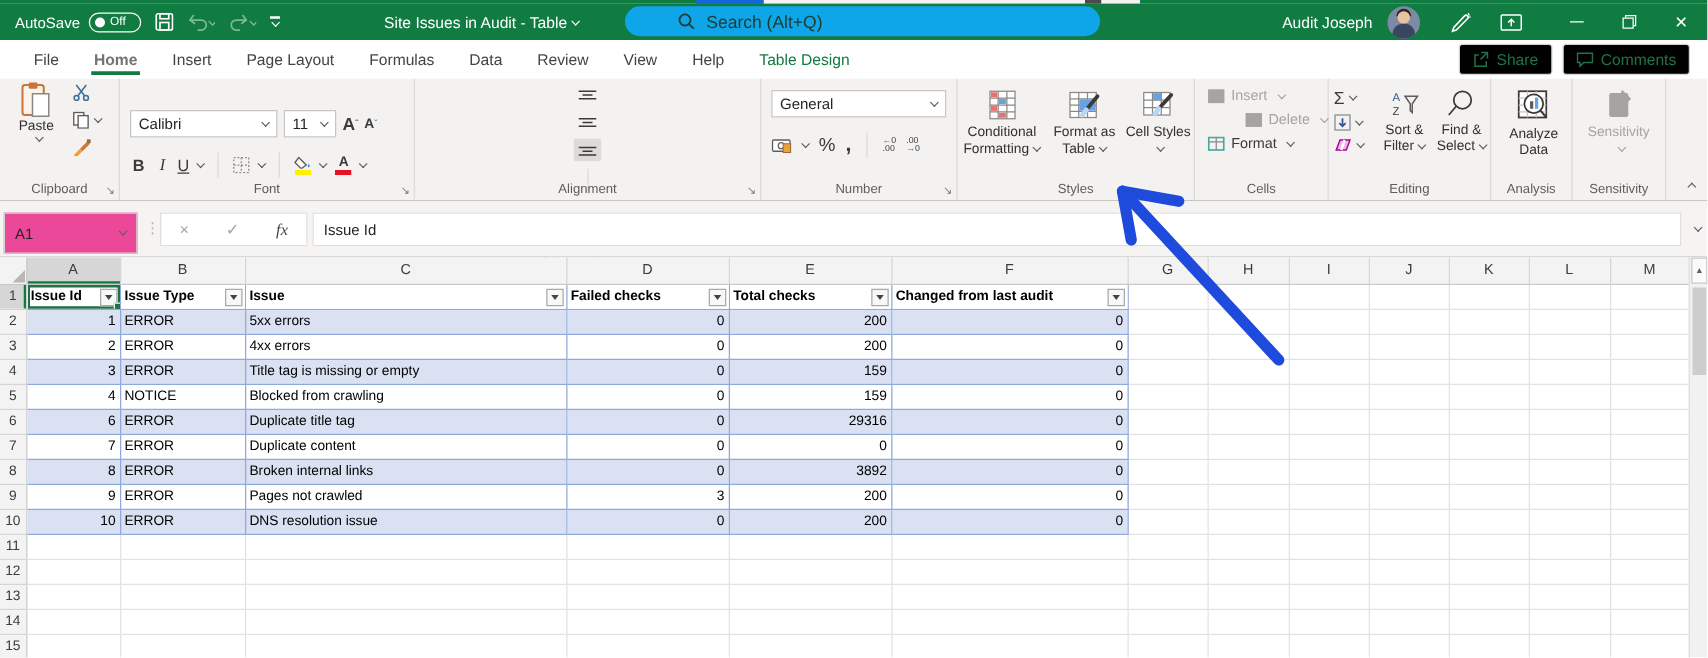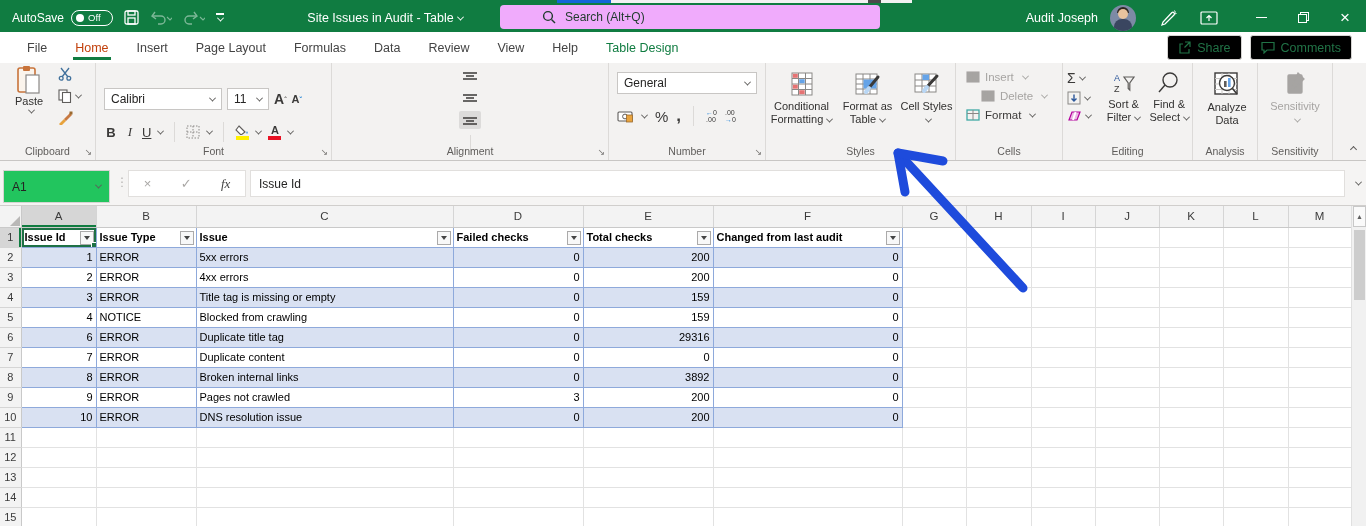--- a/index.html
+++ b/index.html
@@ -23,41 +23,41 @@
   
   .titlebar{position:absolute;left:0;top:3px;width:1366px;height:29px;background:var(--green);color:#fff;display:flex;align-items:center;}
   .qat{display:flex;align-items:center;gap:11px;padding-left:12px;}
   .autosave{display:flex;align-items:center;gap:7px;font-size:12px;}
   .pill{width:42px;height:16px;border:1px solid #fff;border-radius:9px;display:flex;align-items:center;gap:4px;padding:0 4px;}
   .pill .dot{width:8px;height:8px;border-radius:50%;background:#fff;}
   .pill .st{font-size:9.5px;}
   .dim{opacity:.45;}
   .qat-sep{display:flex;align-items:center;}
   .title{position:absolute;left:255px;width:260px;text-align:center;font-size:12.5px;white-space:nowrap;}
-  .searchbox{position:absolute;left:500px;top:2px;width:380px;height:24px;background:#f0abfc;border-radius:4px;display:flex;align-items:center;gap:9px;padding-left:42px;color:#1F3B2C;font-size:12px;}
+  .searchbox{position:absolute;left:500px;top:2px;width:380px;height:24px;background:#0ea5e9;border-radius:12px;display:flex;align-items:center;gap:9px;padding-left:42px;color:#1F3B2C;font-size:14px;}
   .tb-right{position:absolute;right:0;top:0;height:29px;display:flex;align-items:center;}
   .username{font-size:12.5px;margin-right:12px;}
   .avatar{width:26px;height:26px;border-radius:50%;background:#7d8aa5;position:relative;overflow:hidden;margin-right:22px;}
   .avatar .head{position:absolute;left:8px;top:4px;width:10px;height:10px;border-radius:50%;background:#e8c39e;}
   .avatar .hair{position:absolute;left:7px;top:2px;width:12px;height:6px;border-radius:6px 6px 0 0;background:#2e2620;}
   .avatar .body{position:absolute;left:4px;top:14px;width:18px;height:12px;border-radius:8px 8px 0 0;background:#3a4660;}
   .tbic{margin-right:22px;}
   .winbtn{width:42px;height:29px;display:flex;align-items:center;justify-content:center;}
   .winbtn .bar{width:11px;height:1.4px;background:#fff;}
   .restore-g{position:relative;width:11px;height:11px;}
   .restore-g i{position:absolute;border:1.2px solid #fff;width:9px;height:9px;display:block;}
   .restore-g i.f{left:0;bottom:0;background:var(--green);}
   .restore-g i.bk{right:0;top:0;}
   .closex{font-size:17px;color:#fff;line-height:1;}
 
   
   .tabbar{position:absolute;left:0;top:32px;width:1366px;height:31px;background:#fff;display:flex;align-items:center;}
   #tabs-strip{display:flex;align-items:center;height:100%;padding-left:13px;}
   .tab{padding:0 14px;font-size:12.5px;color:#444;height:100%;display:flex;align-items:center;position:relative;white-space:nowrap;}
-  .tab.active{font-weight:normal;color:#c2410c;}
+  .tab.active{font-weight:bold;color:#737373;}
   .tab.active::after{content:"";position:absolute;left:12px;right:12px;bottom:3px;height:3px;background:var(--green);}
   .tab.ctx{color:var(--green);}
   .tab-right{position:absolute;right:14px;top:3px;display:flex;gap:8px;}
   .pillbtn{height:25px;border:1px solid #D6D4D2;border-radius:3px;background:#000000;display:flex;align-items:center;gap:6px;padding:0 10px;font-size:12.5px;color:var(--accent);}
 
   
   .ribbon{position:absolute;left:0;top:63px;width:1366px;height:98px;background:var(--ribbon-bg);border-bottom:1px solid #C8C6C4;}
   .grp{position:absolute;top:0;height:97px;border-right:1px solid #DCDAD8;}
   .glabel{position:absolute;bottom:3px;left:0;right:0;text-align:center;font-size:10.5px;color:#5F5D5B;}
   .dlg{position:absolute;right:3px;bottom:3px;font-size:9px;color:#7a7876;line-height:1;}
@@ -69,21 +69,21 @@
   .selbox{background:#fff;border:1px solid #C8C6C4;display:flex;align-items:center;font-size:12px;color:#252423;padding:0 6px;height:22px;justify-content:space-between;}
   .minitxt{font-size:7px;line-height:7px;color:#3b3a39;text-align:left;}
   .sep-v{width:1px;background:#DCDAD8;height:20px;margin:0 4px;display:inline-block;}
 
   
   .paste{position:absolute;left:6px;top:2px;width:46px;height:74px;display:flex;flex-direction:column;align-items:center;font-size:11px;color:#323130;}
   .clip-col{position:absolute;left:58px;top:4px;display:flex;flex-direction:column;gap:8px;}
 
   
   .fbar{position:absolute;left:0;top:161px;width:1366px;height:45px;background:#F5F4F3;border-bottom:1px solid var(--line);}
-  .namebox{position:absolute;left:3px;top:9px;width:107px;height:33px;background:#22c55e;border:1px solid #D6D4D2;display:flex;align-items:center;justify-content:space-between;padding:0 8px;font-size:12px;color:#252423;}
+  .namebox{position:absolute;left:3px;top:9px;width:107px;height:33px;background:#ec4899;border:1px solid #D6D4D2;display:flex;align-items:center;justify-content:space-between;padding:0 8px;font-size:12px;color:#252423;}
   .fdots{position:absolute;left:116px;top:14px;color:#B5B3B1;font-size:12px;letter-spacing:0;}
   .fbtns{position:absolute;left:128px;top:9px;width:118px;height:27px;background:#fff;border:1px solid #E1DFDD;display:flex;align-items:center;justify-content:space-around;}
   .fx{font-family:"Liberation Serif",serif;font-style:italic;font-size:13px;color:#444;}
   .gr{color:#A9A7A5;font-size:13px;}
   .ffield{position:absolute;left:250px;top:9px;width:1095px;height:27px;background:#fff;border:1px solid #E1DFDD;display:flex;align-items:center;padding-left:8px;font-size:12px;color:#252423;}
   .fchev{position:absolute;right:5px;top:20px;color:#5f5d5b;}
 
   .sheet{position:absolute;left:0;top:206px;width:1366px;height:320px;background:#fff;}
   table#sheet-table{border-collapse:collapse;table-layout:fixed;width:1351px;}
   th,td{font-weight:normal;}
@@ -470,21 +470,21 @@
     <div class="gc" style="padding:2px 0 0 10px;display:flex;flex-direction:column;gap:7px;">
       <span class="rbtn disabled" style="justify-content:flex-start;gap:5px;font-size:11.5px;">
           <svg width="14" height="12" viewBox="0 0 14 12" fill="none" stroke="#A6A4A2" stroke-width="1.1">
             <rect x="1" y="1" width="12" height="10"></rect>
             <path d="M1 4.5 H13 M1 8 H13 M7 1 V11"></path>
             <path d="M4 6 L1.5 8.5" stroke-width="1.6"></path>
           </svg>
           <span>Insert</span>
           <span class="chev"></span>
         </span>
-      <span class="rbtn disabled" style="justify-content:center;gap:5px;font-size:11.5px;">
+      <span class="rbtn disabled" style="justify-content:flex-end;gap:5px;font-size:11.5px;">
           <svg width="14" height="12" viewBox="0 0 14 12" fill="none" stroke="#A6A4A2" stroke-width="1.1">
             <rect x="1" y="1" width="12" height="10"></rect>
             <path d="M1 4.5 H13 M7 1 V11"></path>
             <path d="M2 2 L6 6 M6 2 L2 6" stroke-width="1.4"></path>
           </svg>
           <span>Delete</span>
           <span class="chev"></span>
         </span>
       <span class="rbtn" style="justify-content:flex-start;gap:5px;font-size:11.5px;">
           <svg width="14" height="12" viewBox="0 0 14 12" fill="none">

